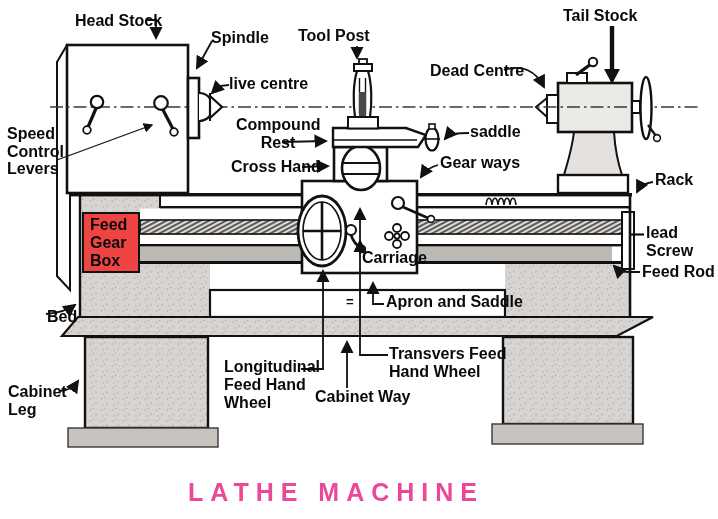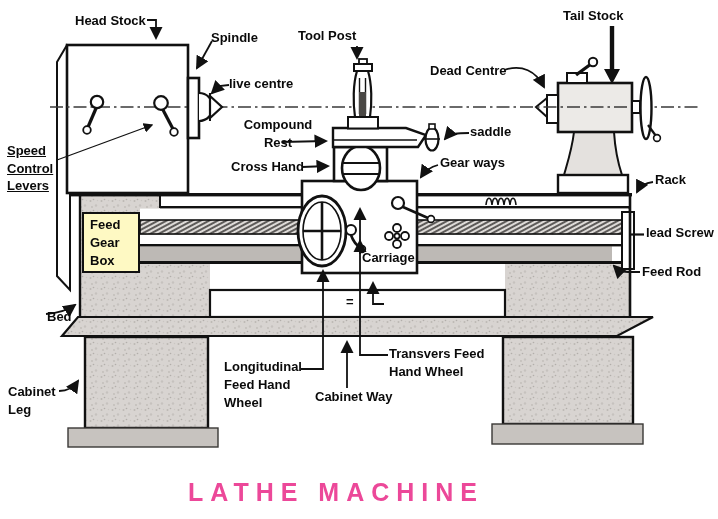--- a/index.html
+++ b/index.html
@@ -2,27 +2,27 @@
 <html><head>
 <meta charset="utf-8">
 <style>
   html,body{margin:0;padding:0;background:#ffffff;}
   .stage{
     position:relative;width:718px;height:519px;background:#ffffff;overflow:hidden;
     font-family:"Liberation Sans", sans-serif;
   }
   .stage svg{position:absolute;left:0;top:0;}
   .lbl{
-    position:absolute;font-weight:bold;font-size:13px;line-height:18px;
+    position:absolute;font-weight:bold;font-size:16px;line-height:18px;
     color:#0a0a0a;white-space:pre-line;letter-spacing:0px;
   }
   .lbl.center{text-align:center;}
   .lbl.tight{line-height:17.5px;}
   .boxed{
-    border:2.5px solid #111;background:#fef9c3;width:48px;
+    border:2.5px solid #111;background:#ef4444;width:48px;
     padding:2px 0 1px 6px;line-height:18px;
   }
   .eq{position:absolute;font-weight:bold;font-size:13px;color:#0a0a0a;}
   .title{
     position:absolute;left:0;top:478px;width:672px;text-align:center;
     font-size:25px;font-weight:bold;letter-spacing:7px;color:#ec4899;
   }
 </style>
 </head>
 <body>
@@ -225,30 +225,31 @@
 <div class="lbl" style="left:211px;top:29px;">Spindle</div>
 <div class="lbl" style="left:229px;top:75px;">live centre</div>
 <div class="lbl" style="left:298px;top:27px;">Tool Post</div>
 <div class="lbl" style="left:430px;top:62px;">Dead Centre</div>
 <div class="lbl" style="left:563px;top:7px;">Tail Stock</div>
 <div class="lbl center" style="left:236px;top:116px;width:84px;">Compound
 Rest</div>
 <div class="lbl" style="left:231px;top:158px;">Cross Hand</div>
 <div class="lbl" style="left:470px;top:123px;">saddle</div>
 <div class="lbl" style="left:440px;top:154px;">Gear ways</div>
-<div class="lbl tight" style="left:7px;top:142px;text-decoration:underline;">Speed
+<div class="lbl tight" style="left:7px;top:125px;">Speed
 Control
 Levers</div>
 <div class="lbl boxed" style="left:82px;top:212px;">Feed
 Gear
 Box</div>
 <div class="lbl" style="left:655px;top:171px;">Rack</div>
 <div class="lbl" style="left:646px;top:224px;">lead Screw</div>
 <div class="lbl" style="left:642px;top:263px;">Feed Rod</div>
 <div class="lbl" style="left:362px;top:249px;">Carriage</div>
+<div class="lbl" style="left:386px;top:293px;">Apron and Saddle</div>
 <div class="lbl" style="left:224px;top:358px;">Longitudinal
 Feed Hand
 Wheel</div>
 <div class="lbl" style="left:315px;top:388px;">Cabinet Way</div>
 <div class="lbl" style="left:389px;top:345px;">Transvers Feed
 Hand Wheel</div>
 <div class="lbl" style="left:19px;top:308px;padding-left:28px;">Bed</div>
 <div class="lbl" style="left:8px;top:383px;">Cabinet
 Leg</div>
 <div class="eq" style="left:346px;top:294px;">=</div>

